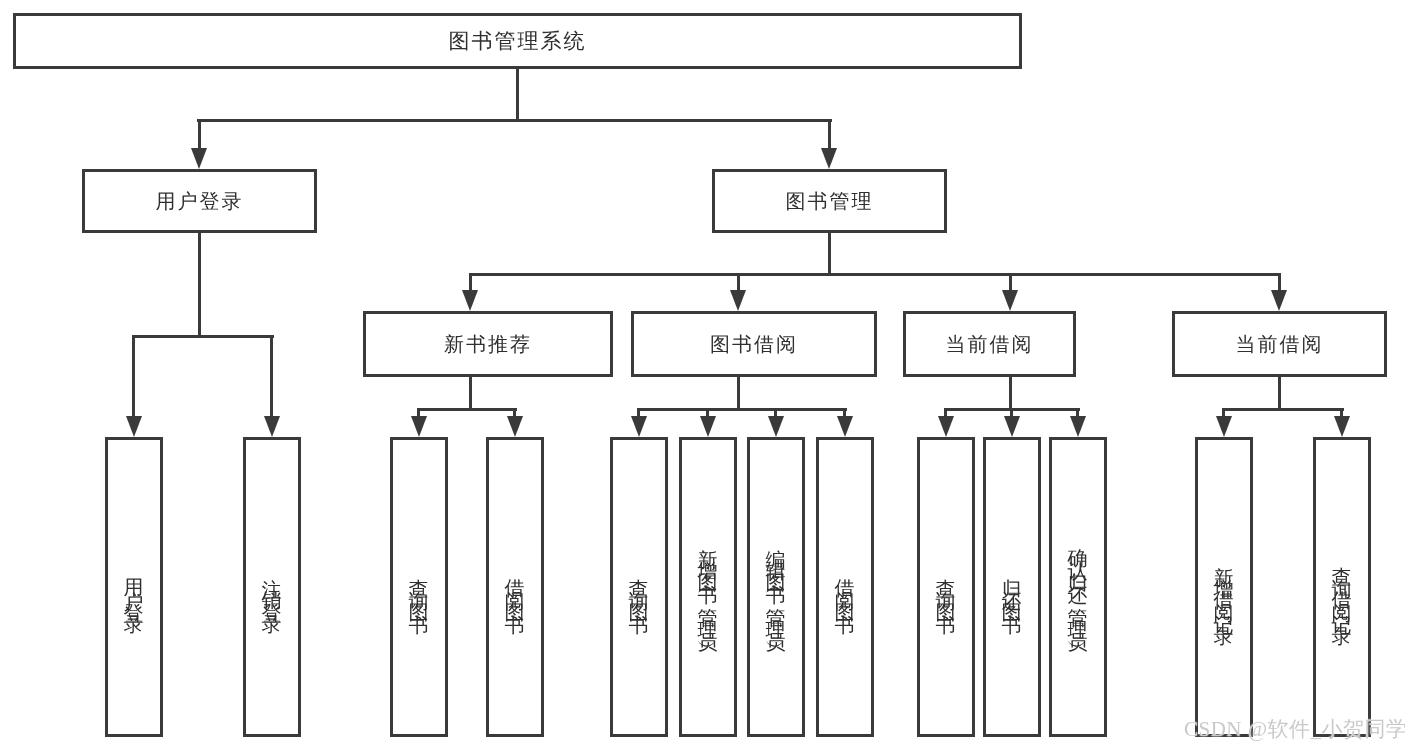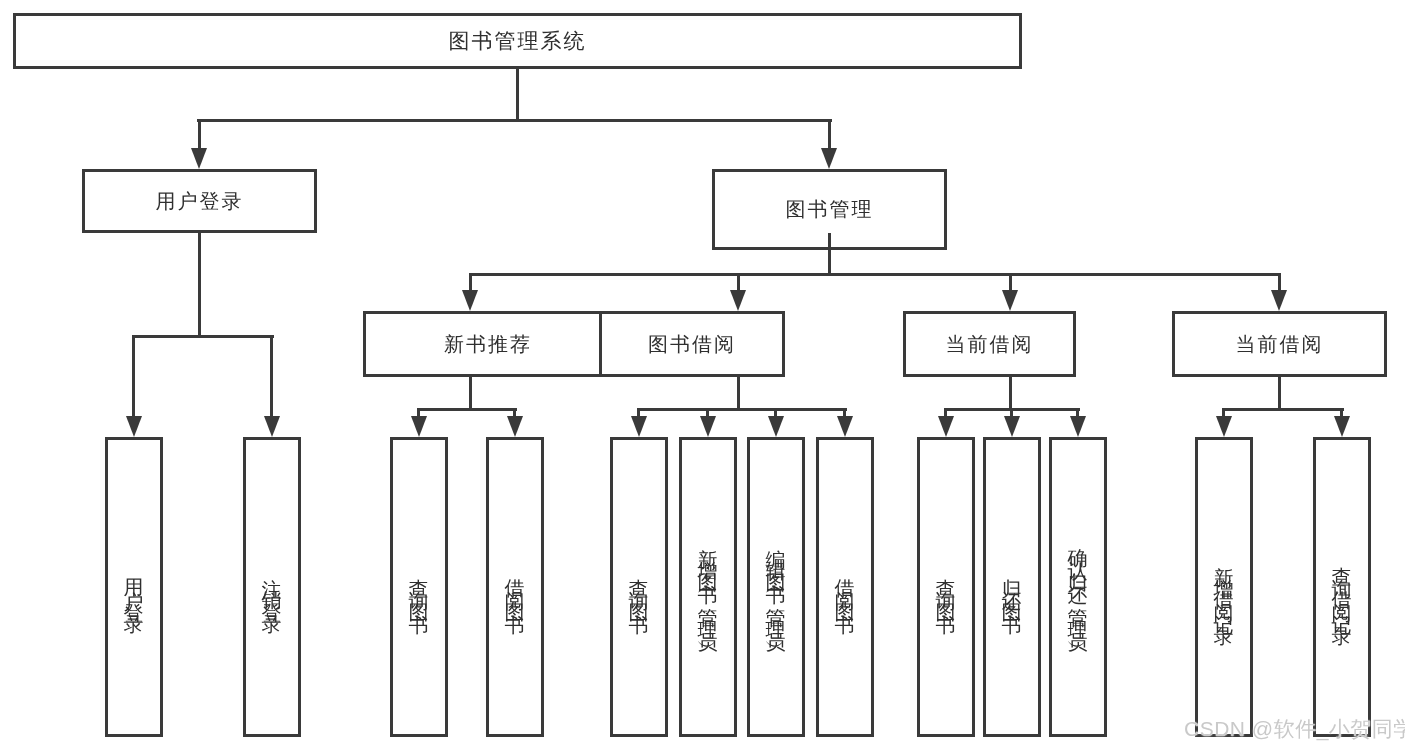--- a/index.html
+++ b/index.html
@@ -1,21 +1,21 @@
 <!DOCTYPE html>
 <html><head>
 <meta charset="utf-8">
 <style>
   html, body { margin: 0; padding: 0; background: #ffffff; }
   .canvas {
     position: relative;
     width: 1405px;
     height: 747px;
     background: #ffffff;
-    font-family: Liberation Sans, sans-serif;
+    font-family: Liberation Serif, serif;
     overflow: hidden;
   }
   .node {
     position: absolute;
     box-sizing: border-box;
     border: 3px solid #3a3a3a;
     background: #ffffff;
     color: #2f2f2f;
     display: flex;
     align-items: center;
@@ -62,21 +62,21 @@
   <div class="line" style="left:516px; top:69px; width:3px; height:52px;"></div>
   <div class="line" style="left:197px; top:119px; width:635px; height:3px;"></div>
   <div class="line" style="left:198px; top:119px; width:3px; height:31px;"></div>
   <div class="arrowhead" style="left:191px; top:148px;"></div>
   <div class="line" style="left:828px; top:119px; width:3px; height:31px;"></div>
   <div class="arrowhead" style="left:821px; top:148px;"></div>
 
   <div class="node h-node" style="left:82px; top:169px; width:235px; height:64px;">
     <span>用户登录</span>
   </div>
-  <div class="node h-node" style="left:712px; top:169px; width:235px; height:81px;">
+  <div class="node h-node" style="left:712px; top:169px; width:235px; height:64px;">
     <span>图书管理</span>
   </div>
 
   <div class="line" style="left:198px; top:233px; width:3px; height:104px;"></div>
   <div class="line" style="left:133px; top:335px; width:141px; height:3px;"></div>
   <div class="line" style="left:132px; top:335px; width:3px; height:82px;"></div>
   <div class="arrowhead" style="left:126px; top:416px;"></div>
   <div class="line" style="left:270px; top:335px; width:3px; height:82px;"></div>
   <div class="arrowhead" style="left:264px; top:416px;"></div>
 
@@ -87,21 +87,21 @@
   <div class="line" style="left:737px; top:273px; width:3px; height:19px;"></div>
   <div class="arrowhead" style="left:730px; top:290px;"></div>
   <div class="line" style="left:1009px; top:273px; width:3px; height:19px;"></div>
   <div class="arrowhead" style="left:1002px; top:290px;"></div>
   <div class="line" style="left:1278px; top:273px; width:3px; height:19px;"></div>
   <div class="arrowhead" style="left:1271px; top:290px;"></div>
 
   <div class="node h-node" style="left:363px; top:311px; width:250px; height:66px;">
     <span>新书推荐</span>
   </div>
-  <div class="node h-node" style="left:599px; top:311px; width:186px; height:66px;">
+  <div class="node h-node" style="left:631px; top:311px; width:246px; height:66px;">
     <span>图书借阅</span>
   </div>
   <div class="node h-node" style="left:903px; top:311px; width:173px; height:66px;">
     <span>当前借阅</span>
   </div>
   <div class="node h-node" style="left:1172px; top:311px; width:215px; height:66px;">
     <span>当前借阅</span>
   </div>
 
   <div class="line" style="left:469px; top:377px; width:3px; height:33px;"></div>

